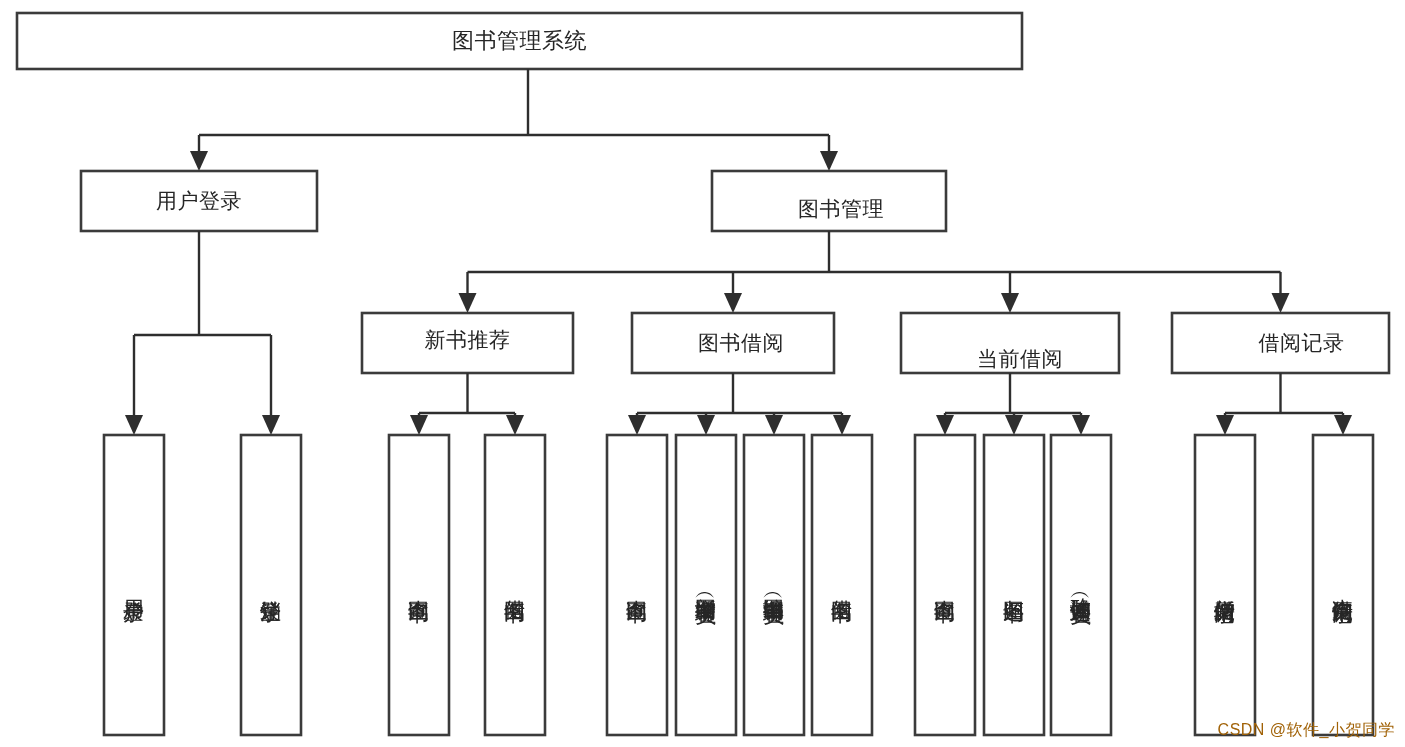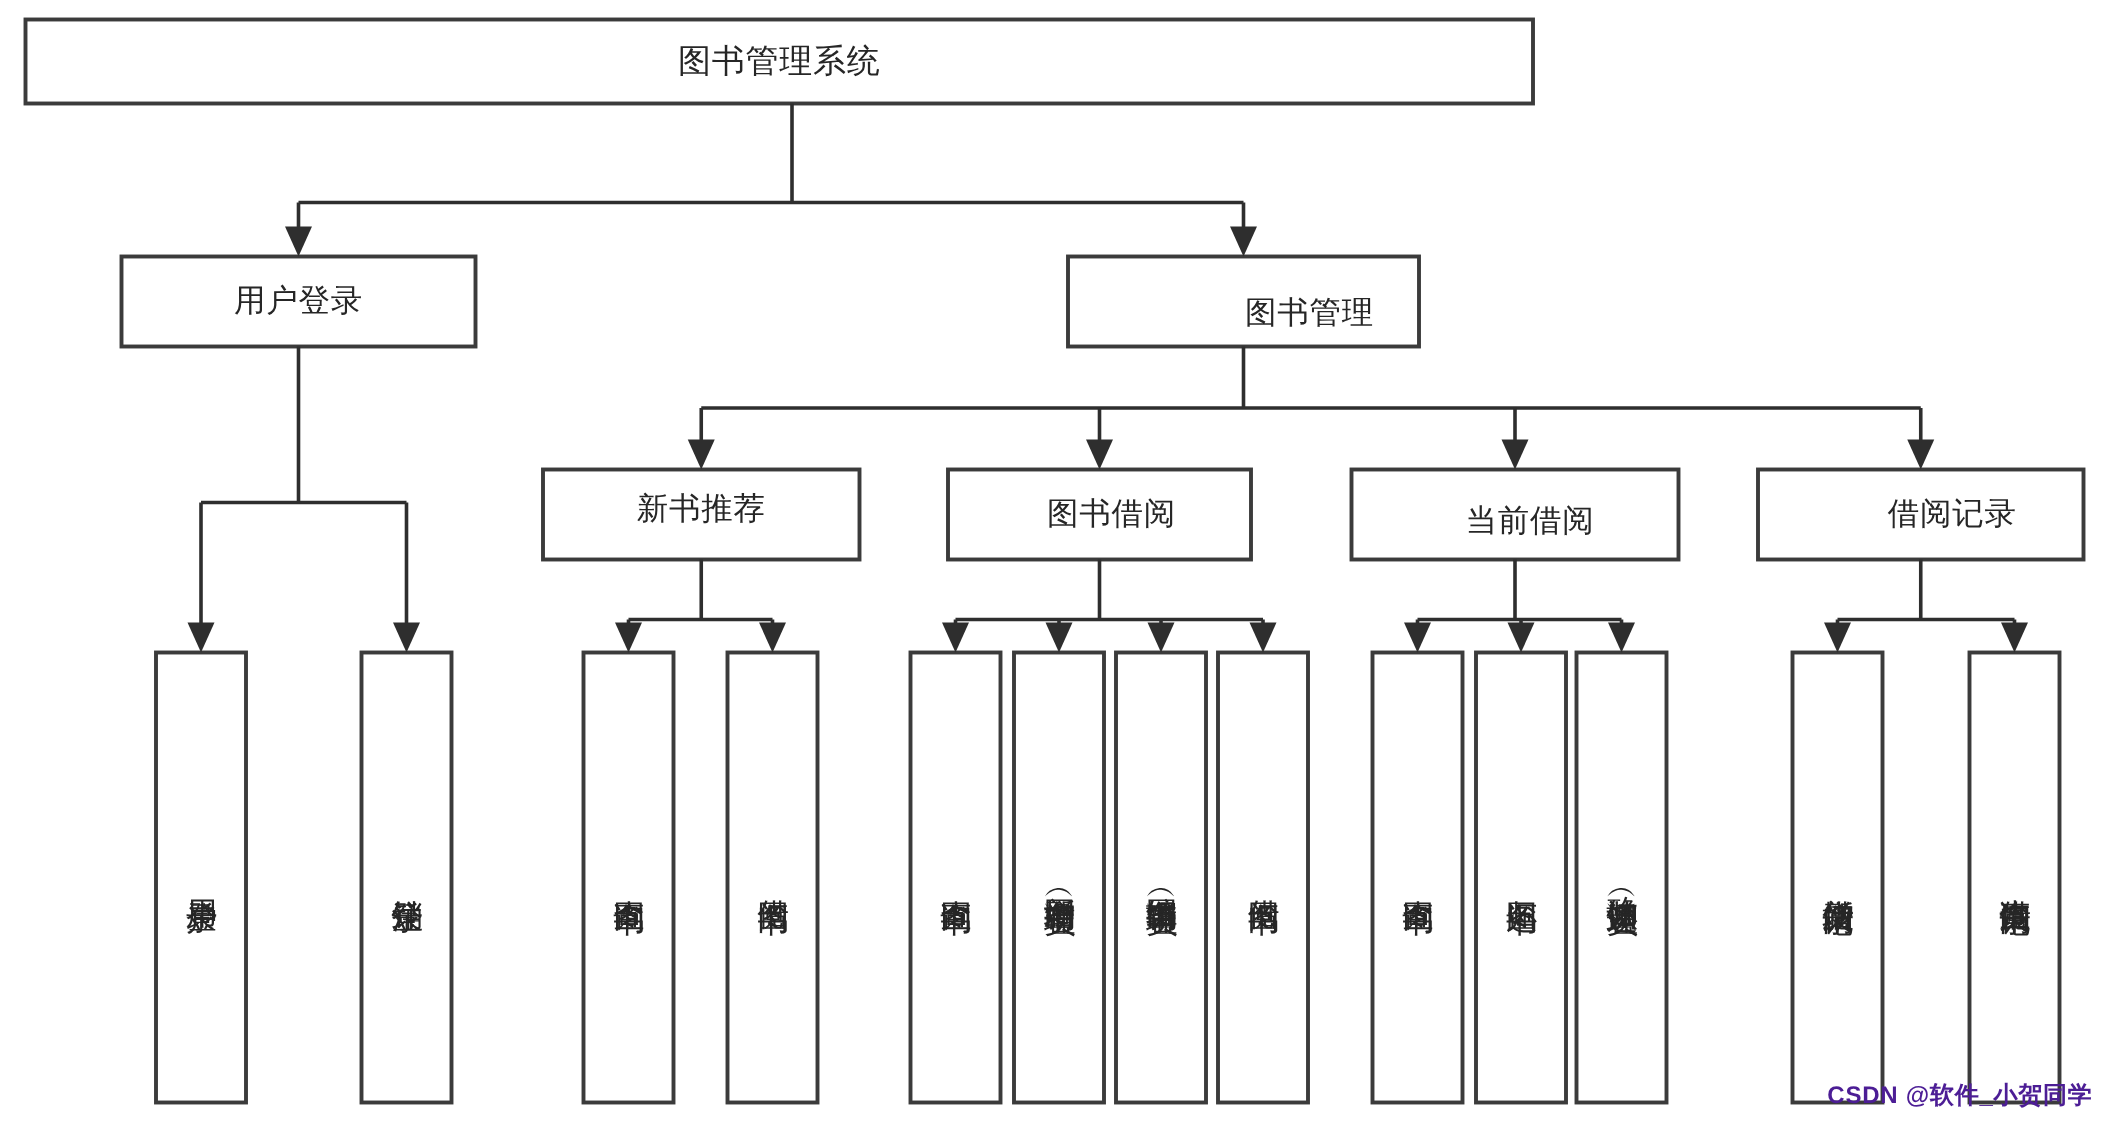--- a/index.html
+++ b/index.html
@@ -64,25 +64,24 @@
     line-height: 1.1;
   }
   .node-label.root {
     font-size: 22px;
   }
   .watermark {
     position: absolute;
     right: 10px;
     bottom: 6px;
     font-size: 16px;
-    color: #4c1d95;
+    color: #a16207;
     letter-spacing: 0.5px;
     white-space: nowrap;
     pointer-events: none;
-    font-weight: bold;
   }
 </style>
 </head>
 <body>
 
 <div id="diagram-root">
 
   <svg class="diagram-canvas" viewBox="0 0 1405 747">
     <g id="boxes-layer">
         <rect x="17" y="13" width="1005" height="56" class="node-box"></rect>
@@ -158,24 +157,24 @@
         <path d="M1225 413 L1225 416" class="connector"></path>
         <polygon points="1216,415 1234,415 1225,435" class="arrowhead"></polygon>
         <path d="M1343 413 L1343 416" class="connector"></path>
         <polygon points="1334,415 1352,415 1343,435" class="arrowhead"></polygon>
       </g>
   </svg>
 
   <div id="labels-layer">
       <div class="node-label horiz root" style="left: 17px; top: 13px; width: 1005px; height: 56px;">图书管理系统</div>
       <div class="node-label horiz" style="left: 81px; top: 171px; width: 236px; height: 60px;">用户登录</div>
-      <div class="node-label horiz" style="left: 744px; top: 171px; width: 234px; height: 76px; padding-left: 24px;">图书管理</div>
+      <div class="node-label horiz" style="left: 712px; top: 171px; width: 234px; height: 76px; padding-left: 24px;">图书管理</div>
       <div class="node-label horiz" style="left: 362px; top: 310px; width: 211px; height: 60px;">新书推荐</div>
       <div class="node-label horiz" style="left: 632px; top: 313px; width: 218px; height: 60px;">图书借阅</div>
-      <div class="node-label horiz" style="left: 901px; top: 318px; width: 238px; height: 60px;">当前借阅</div>
+      <div class="node-label horiz" style="left: 901px; top: 329px; width: 238px; height: 60px;">当前借阅</div>
       <div class="node-label horiz" style="left: 1172px; top: 313px; width: 259px; height: 60px;">借阅记录</div>
       <div class="node-label vert" style="left: 104px; top: 435px; width: 60px; height: 300px;">用户登录</div>
       <div class="node-label vert" style="left: 241px; top: 435px; width: 60px; height: 300px;">注销登录</div>
       <div class="node-label vert" style="left: 389px; top: 435px; width: 60px; height: 300px;">查询图书</div>
       <div class="node-label vert" style="left: 485px; top: 435px; width: 60px; height: 300px;">借阅图书</div>
       <div class="node-label vert" style="left: 607px; top: 435px; width: 60px; height: 300px;">查询图书</div>
       <div class="node-label vert" style="left: 676px; top: 435px; width: 60px; height: 300px;">新增图书（管理员）</div>
       <div class="node-label vert" style="left: 744px; top: 435px; width: 60px; height: 300px;">编辑图书（管理员）</div>
       <div class="node-label vert" style="left: 812px; top: 435px; width: 60px; height: 300px;">借阅图书</div>
       <div class="node-label vert" style="left: 915px; top: 435px; width: 60px; height: 300px;">查询图书</div>

